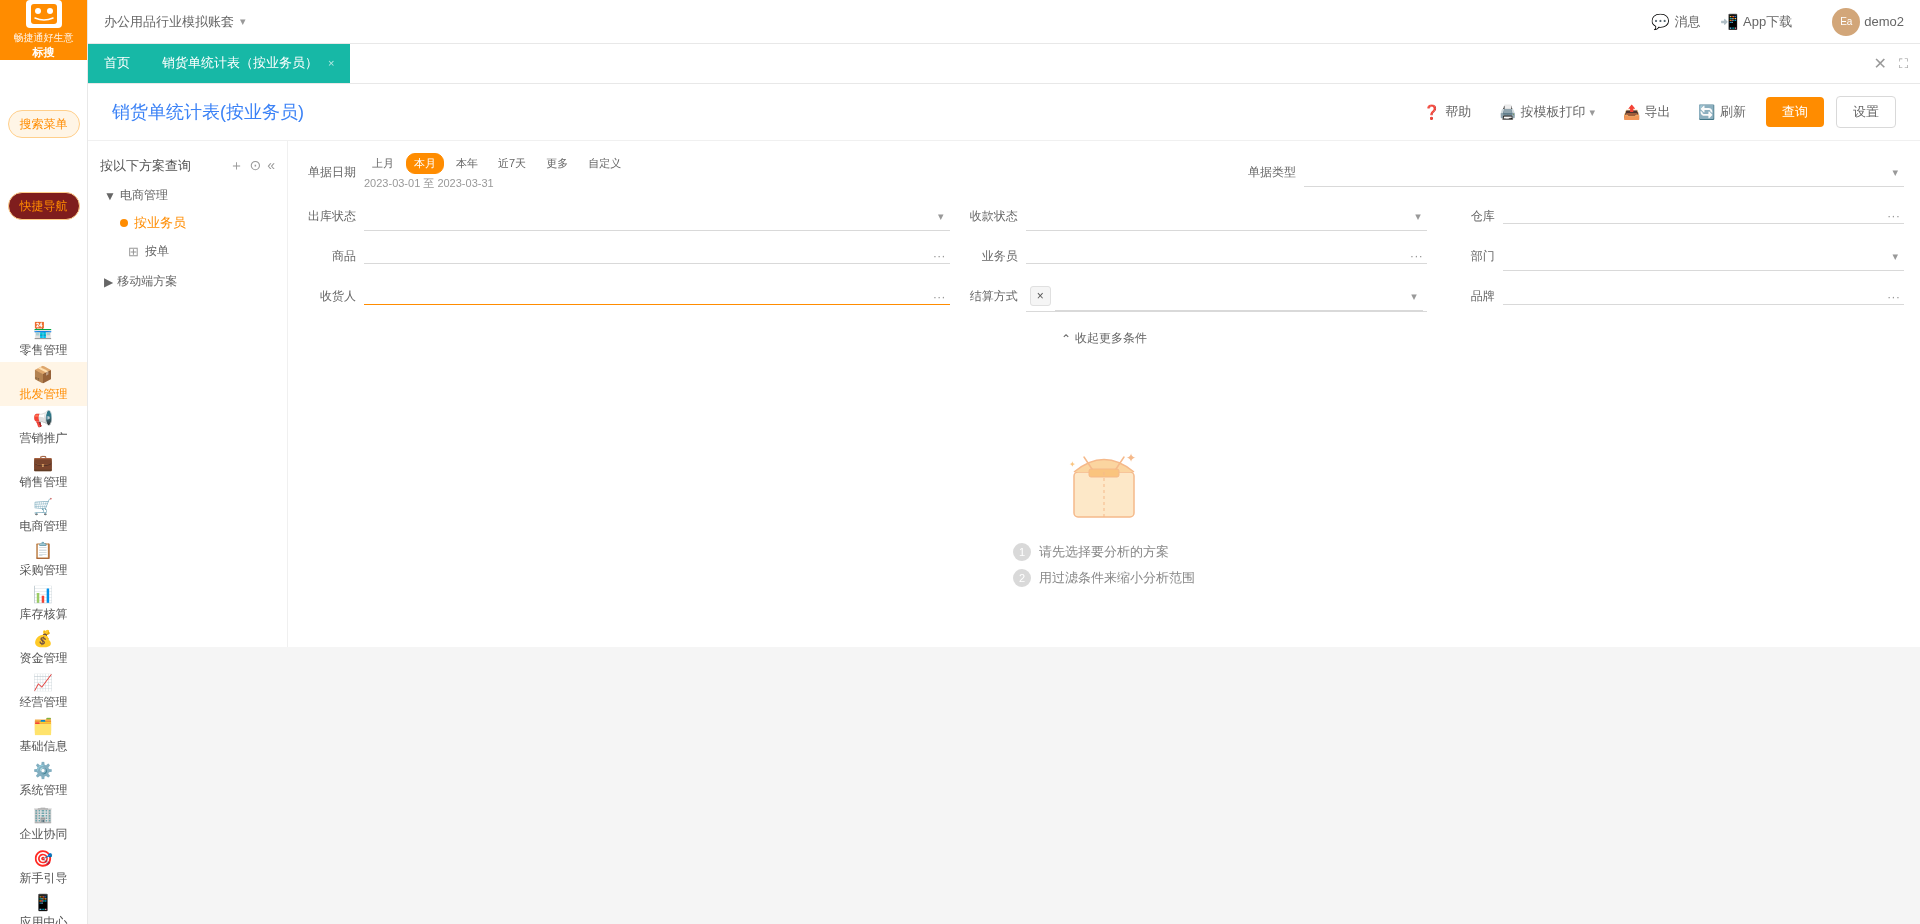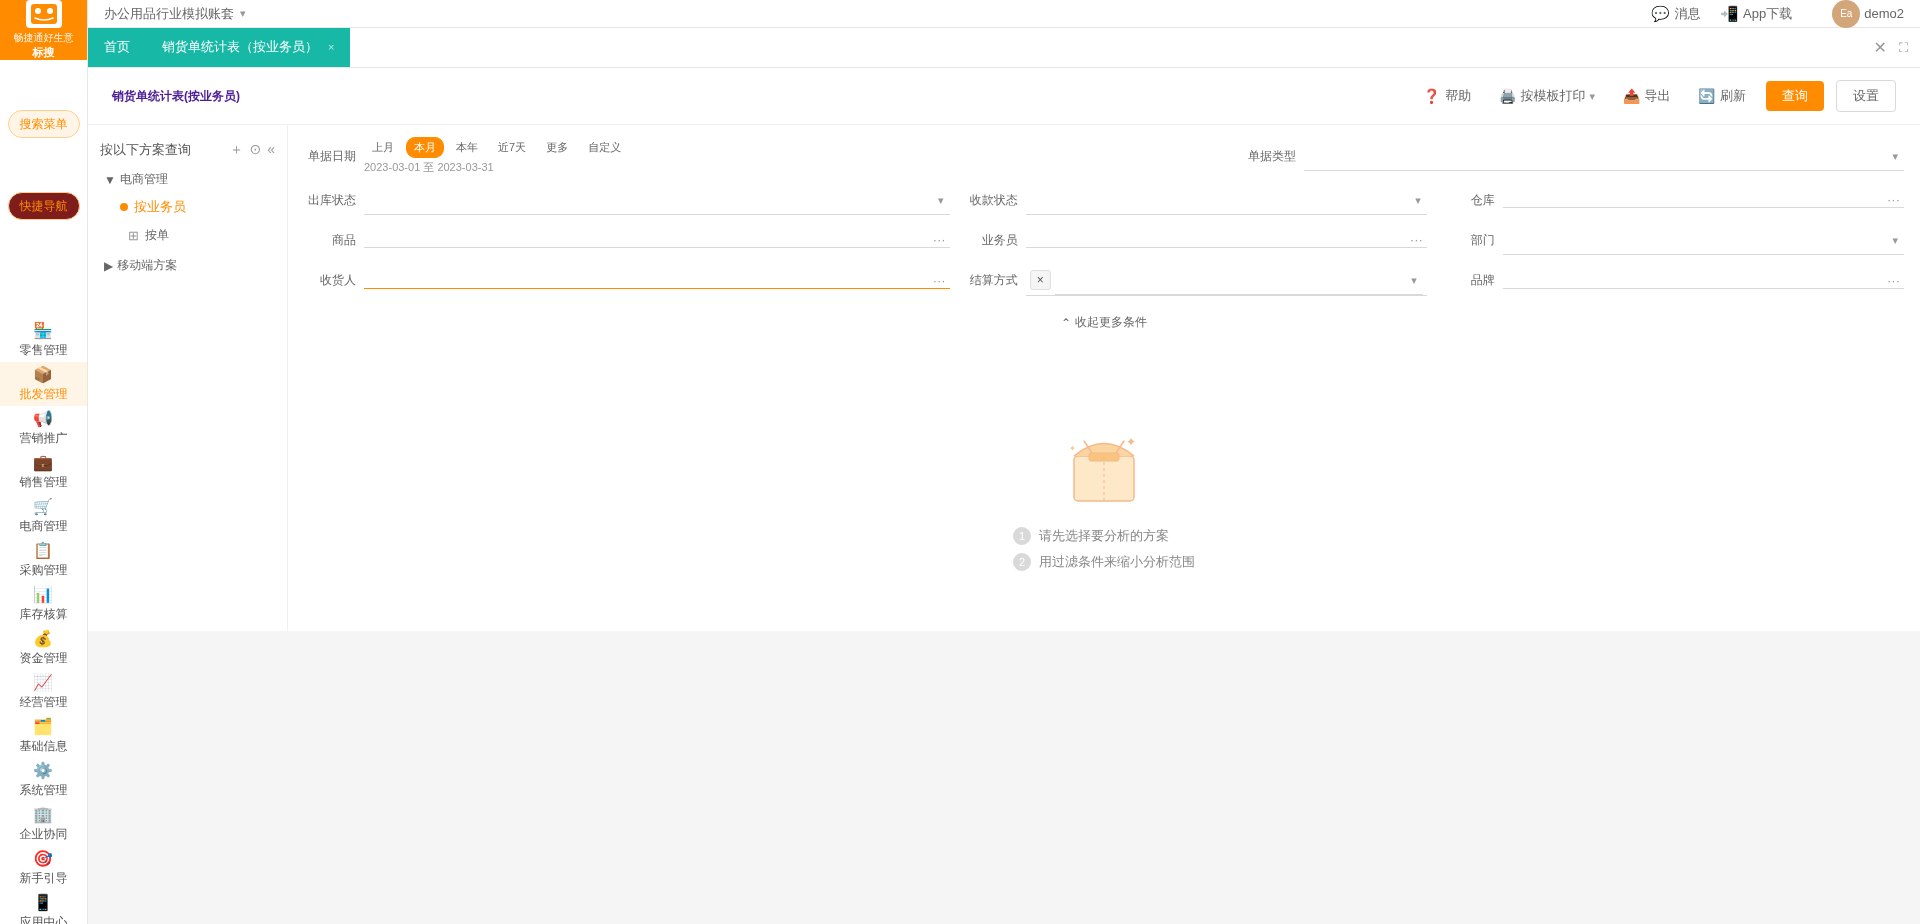--- a/index.html
+++ b/index.html
@@ -17,21 +17,21 @@
     .sidebar-menu { width: 100%; display: flex; flex-direction: column; align-items: center; flex: 1; padding-bottom: 10px; }
     .sidebar-item { width: 88px; height: 44px; display: flex; flex-direction: column; align-items: center; justify-content: center; cursor: pointer; font-size: 12px; color: #555; gap: 2px; }
     .sidebar-item.active { background: #fff5e6; color: #ff8c00; }
     .sidebar-item .item-icon { font-size: 16px; }
     .sidebar-divider { width: 60px; height: 1px; background: #f0f0f0; margin: 3px 0; }
 
     
     .main { flex: 1; display: flex; flex-direction: column; height: 100%; overflow: hidden; }
 
     
-    .topbar { height: 28px; background: #fff; display: flex; align-items: center; padding: 0 16px; border-bottom: 1px solid #e8e8e8; flex-shrink: 0; gap: 12px; }
+    .topbar { height: 44px; background: #fff; display: flex; align-items: center; padding: 0 16px; border-bottom: 1px solid #e8e8e8; flex-shrink: 0; gap: 12px; }
     .topbar-title { font-size: 13px; color: #666; flex: 1; display: flex; align-items: center; gap: 6px; }
     .topbar-dropdown { color: #999; font-size: 11px; cursor: pointer; }
     .topbar-actions { display: flex; align-items: center; gap: 20px; color: #666; font-size: 13px; }
     .topbar-action { display: flex; align-items: center; gap: 4px; cursor: pointer; }
     .avatar { width: 28px; height: 28px; border-radius: 50%; background: #ff8c00; display: flex; align-items: center; justify-content: center; color: #fff; font-size: 11px; cursor: pointer; overflow: hidden; }
 
     
     .tabbar { height: 40px; background: #fff; display: flex; align-items: stretch; border-bottom: 1px solid #e8e8e8; flex-shrink: 0; padding: 0; }
     .tab { display: flex; align-items: center; padding: 0 16px; font-size: 13px; color: #666; cursor: pointer; border-bottom: 2px solid transparent; gap: 6px; white-space: nowrap; }
     .tab.active { color: #fff; background: #17b8a6; border-bottom: 2px solid #17b8a6; }
@@ -39,21 +39,21 @@
     .tab-close { font-size: 11px; color: rgba(255,255,255,0.7); cursor: pointer; margin-left: 4px; }
     .tab-spacer { flex: 1; }
     .tab-window-controls { display: flex; align-items: center; padding: 0 12px; gap: 12px; color: #999; }
     .tab-window-btn { cursor: pointer; font-size: 14px; }
 
     
     .content { flex: 1; overflow-y: auto; background: #f5f5f5; display: flex; flex-direction: column; }
 
     
     .page-header { background: #fff; padding: 12px 24px 0 24px; display: flex; align-items: center; justify-content: space-between; border-bottom: 1px solid #f0f0f0; flex-shrink: 0; }
-    .page-title { font-size: 12px; font-weight: 700; color: #4c1d95; padding-bottom: 12px; }
+    .page-title { font-size: 18px; font-weight: 400; color: #3b82f6; padding-bottom: 12px; }
     .page-header-actions { display: flex; align-items: center; gap: 12px; padding-bottom: 12px; }
     .header-btn { display: flex; align-items: center; gap: 4px; color: #666; font-size: 13px; cursor: pointer; padding: 4px 8px; }
     .header-btn-primary { background: #ff8c00; color: #fff; border-radius: 4px; padding: 6px 16px; font-size: 13px; cursor: pointer; border: none; }
     .header-btn-secondary { background: #fff; color: #666; border: 1px solid #d9d9d9; border-radius: 4px; padding: 6px 16px; font-size: 13px; cursor: pointer; }
 
     
     .filter-layout { display: flex; background: #fff; flex-shrink: 0; }
     .filter-sidebar { width: 200px; border-right: 1px solid #f0f0f0; padding: 12px 0; flex-shrink: 0; }
     .filter-sidebar-header { display: flex; align-items: center; justify-content: space-between; padding: 4px 12px 8px 12px; font-size: 13px; color: #555; }
     .filter-sidebar-header-icons { display: flex; gap: 6px; color: #999; font-size: 14px; }

